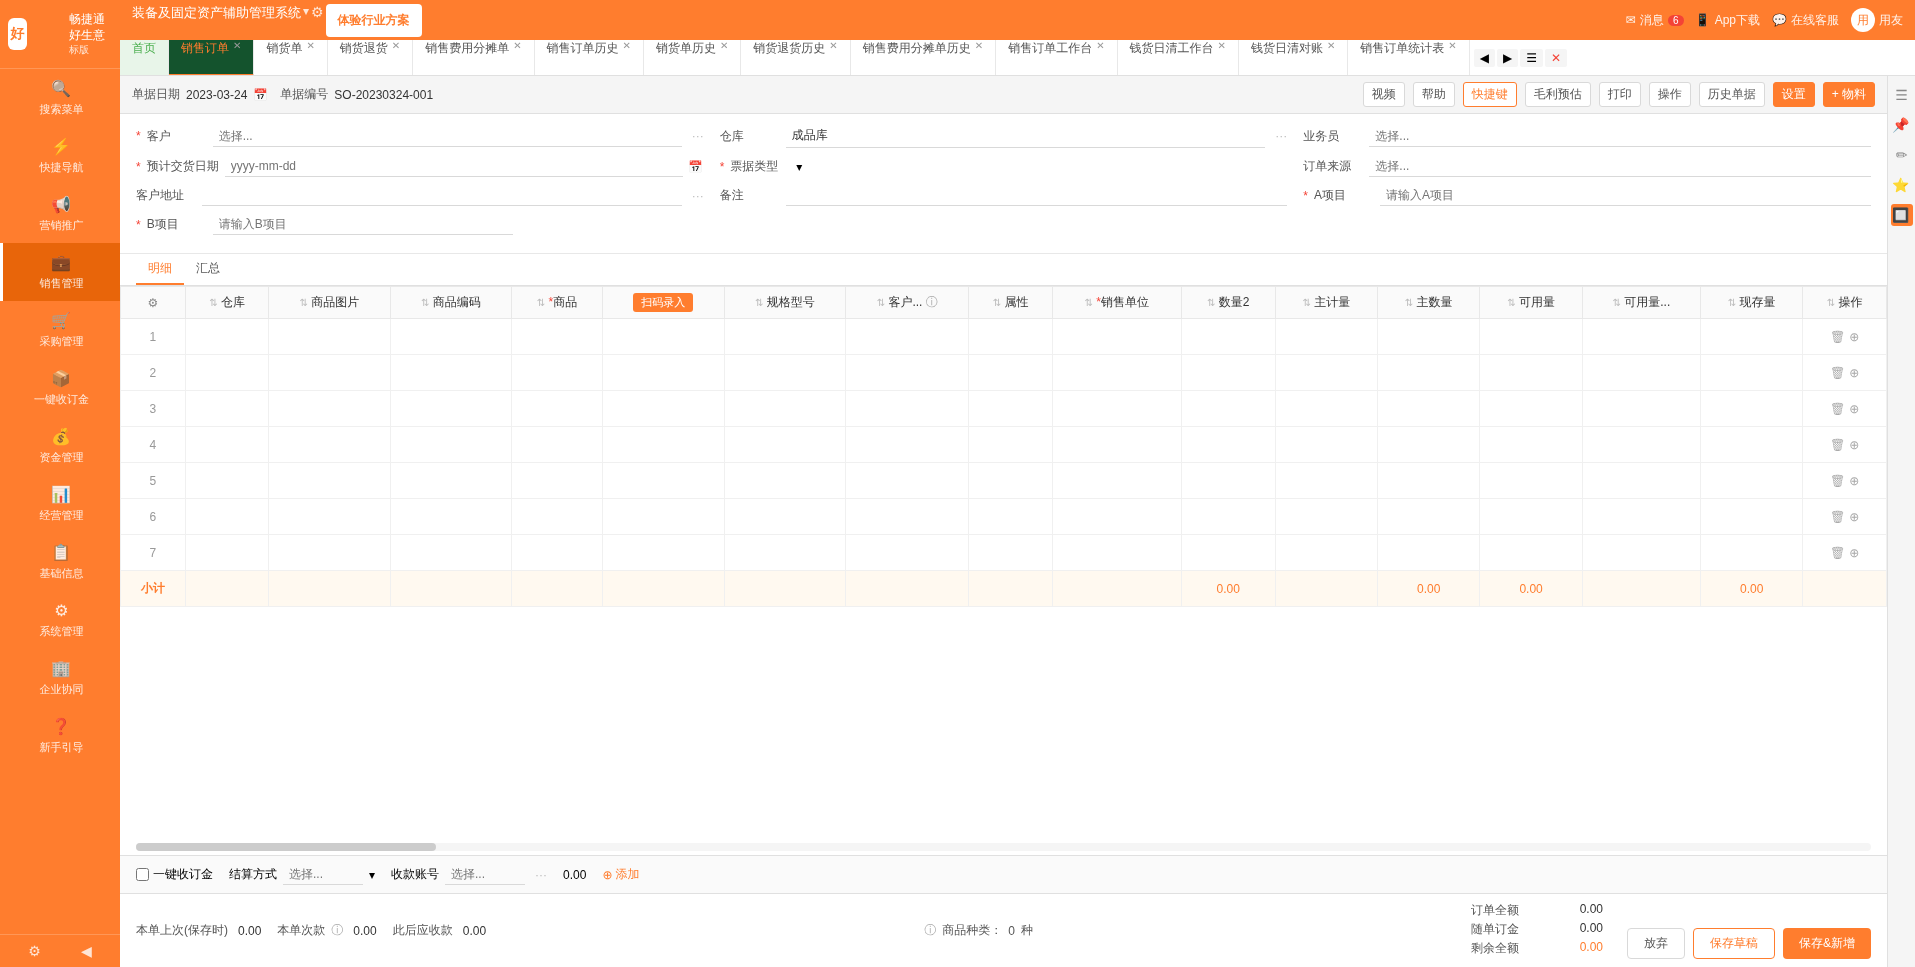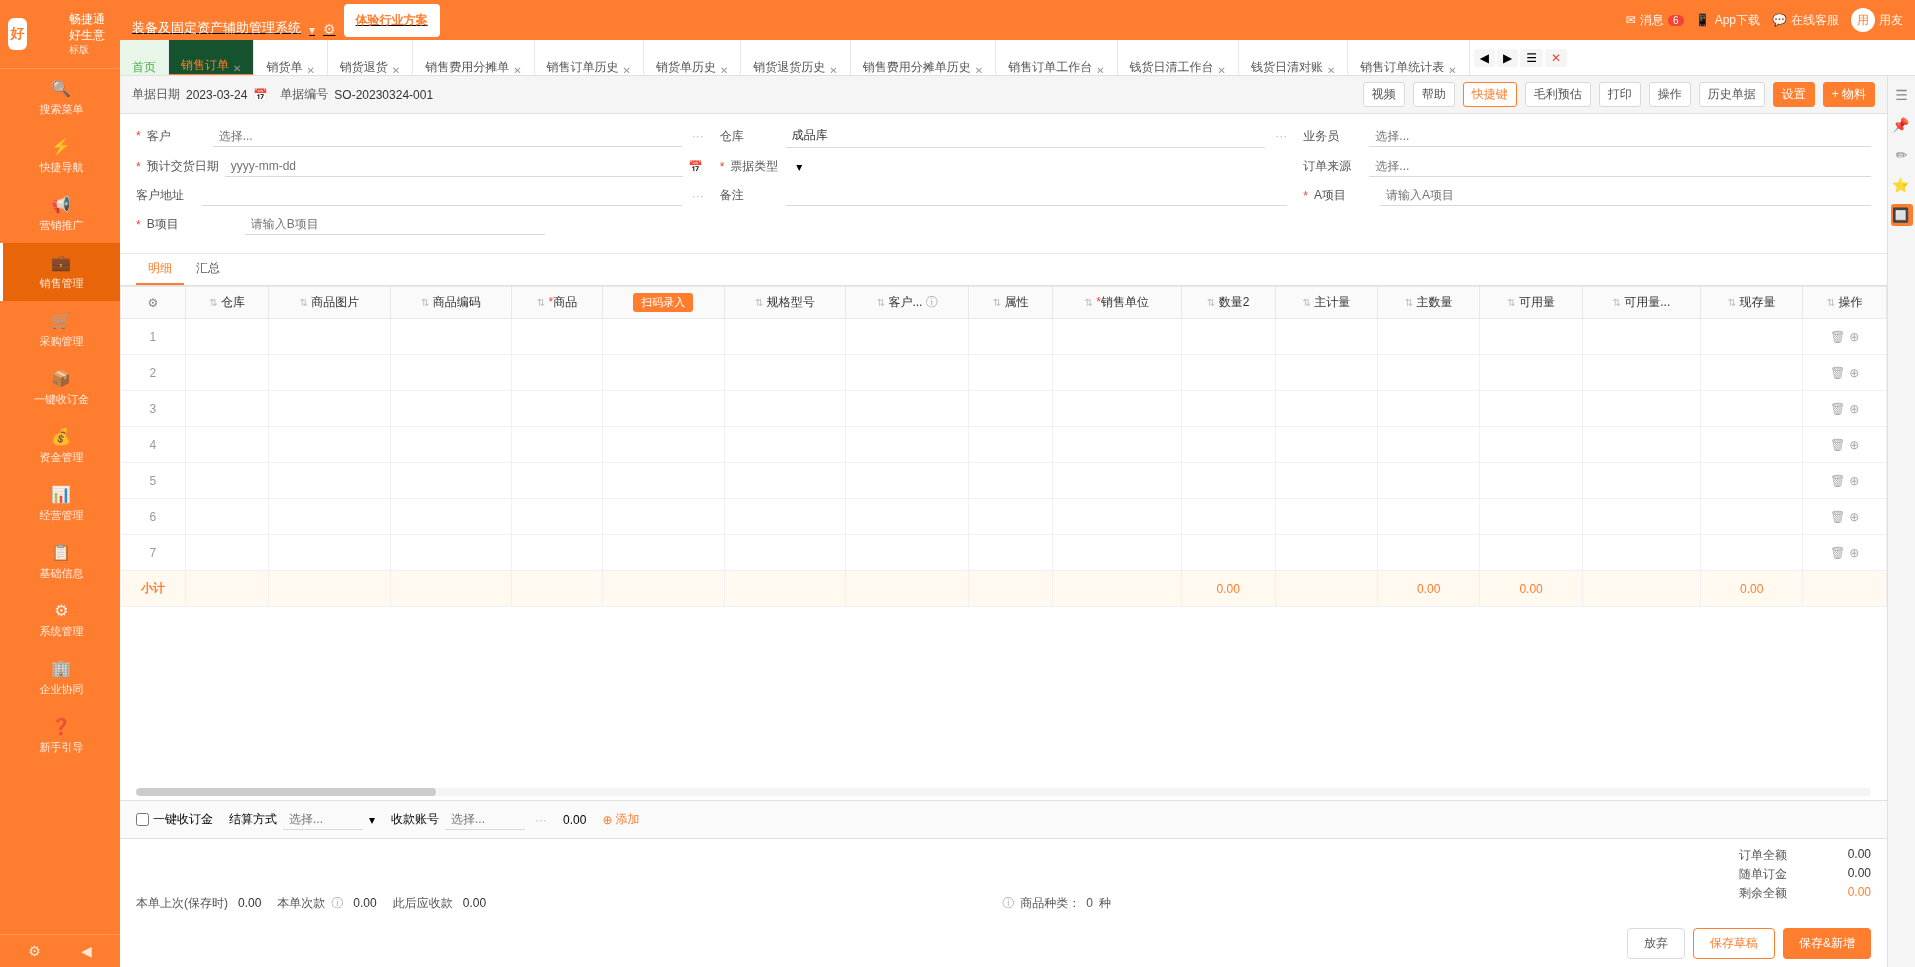--- a/index.html
+++ b/index.html
@@ -16,32 +16,32 @@
     .sidebar-item .icon { font-size: 16px; }
     .sidebar-item .label { font-size: 11px; text-align: center; }
     .sidebar-bottom { padding: 8px; border-top: 1px solid rgba(255,255,255,0.2); display: flex; justify-content: space-around; width: 100%; }
     .sidebar-bottom-btn { color: rgba(255,255,255,0.8); cursor: pointer; font-size: 14px; }
 
     
     .main { flex: 1; display: flex; flex-direction: column; overflow: hidden; }
 
     
     .topbar { background: #ff7d2e; height: 40px; display: flex; align-items: center; justify-content: space-between; padding: 0 12px; flex-shrink: 0; }
-    .topbar-left { display: flex; align-items: flex-end; gap: 8px; text-decoration: underline; }
+    .topbar-left { display: flex; align-items: flex-start; gap: 2px; }
     .topbar-title { color: #fff; font-size: 13px; }
     .topbar-dropdown { color: rgba(255,255,255,0.8); cursor: pointer; }
     .topbar-settings { color: rgba(255,255,255,0.8); cursor: pointer; font-size: 14px; }
     .topbar-btn { background: #fff; color: #ff7d2e; border: none; padding: 8px 12px; border-radius: 4px; cursor: pointer; font-size: 12px; font-weight: bold; }
     .topbar-right { display: flex; align-items: center; gap: 12px; color: rgba(255,255,255,0.9); }
     .topbar-right-item { display: flex; align-items: center; gap: 4px; cursor: pointer; }
     .badge { background: #f44336; color: #fff; border-radius: 10px; padding: 0 4px; font-size: 10px; min-width: 16px; text-align: center; }
 
     
     .tabbar { background: #fff; border-bottom: 1px solid #e0e0e0; display: flex; align-items: center; overflow: hidden; flex-shrink: 0; height: 36px; }
-    .tab { padding: 0 12px; height: 36px; display: flex; align-items: flex-end; gap: 4px; cursor: pointer; border-right: 1px solid #e8e8e8; white-space: nowrap; color: #555; font-size: 12px; }
+    .tab { padding: 0 12px; height: 36px; display: flex; align-items: flex-start; gap: 4px; cursor: pointer; border-right: 1px solid #e8e8e8; white-space: nowrap; color: #555; font-size: 12px; }
     .tab.active { background: #14532d; color: #ff7d2e; border-bottom: 2px solid #ff7d2e; }
     .tab .close-icon { color: #999; font-size: 10px; }
     .tab.home { background: #e8f5e9; color: #4caf50; }
     .tabbar-nav { display: flex; align-items: center; gap: 2px; padding: 0 4px; }
     .tabbar-nav button { border: none; background: #f5f5f5; cursor: pointer; padding: 2px 6px; border-radius: 2px; }
 
     
     .content { flex: 1; display: flex; overflow: hidden; background: #fff; }
     .content-inner { flex: 1; display: flex; flex-direction: column; overflow: hidden; }
 
@@ -82,21 +82,21 @@
 
     
     .footer-bar { background: #fafafa; border-top: 1px solid #e0e0e0; padding: 8px 16px; flex-shrink: 0; display: flex; align-items: center; gap: 16px; }
     .footer-field { display: flex; align-items: center; gap: 6px; }
     .footer-add-btn { color: #ff7d2e; cursor: pointer; display: flex; align-items: center; gap: 3px; }
 
     
     .bottom-bar { background: #fff; border-top: 1px solid #e0e0e0; padding: 8px 16px; display: flex; align-items: center; justify-content: space-between; flex-shrink: 0; }
     .bottom-left { display: flex; gap: 16px; color: #555; }
     .bottom-center { display: flex; align-items: center; gap: 6px; color: #555; }
-    .bottom-right { display: flex; align-items: flex-end; gap: 24px; flex-direction: column; }
+    .bottom-right { display: flex; align-items: flex-end; gap: 24px; }
     .total-section { text-align: right; }
     .total-item { display: flex; justify-content: space-between; gap: 24px; margin-bottom: 2px; }
     .total-label { color: #555; }
     .total-value { color: #333; font-weight: 500; min-width: 60px; text-align: right; }
     .total-value.highlight { color: #ff7d2e; }
     .action-btns { display: flex; gap: 8px; }
     .btn-discard { border: 1px solid #d9d9d9; background: #fff; padding: 6px 16px; cursor: pointer; border-radius: 4px; color: #555; }
     .btn-save-draft { border: 1px solid #ff7d2e; background: #fff; padding: 6px 16px; cursor: pointer; border-radius: 4px; color: #ff7d2e; }
     .btn-save-new { background: #ff7d2e; color: #fff; border: none; padding: 6px 16px; cursor: pointer; border-radius: 4px; }
 
@@ -342,21 +342,21 @@
             <span class="required-star">*</span>
             <span class="field-label">A项目</span>
             <input class="field-input" style="flex: 1 1 0%;" placeholder="请输入A项目">
           </div>
         </div>
 
         <div class="form-row">
           <div class="form-field">
             <span class="required-star">*</span>
             <span class="field-label">B项目</span>
-            <input class="field-input" style="flex: 1 1 0%; max-width: 300px; margin-left: 32px;" placeholder="请输入B项目">
+            <input class="field-input" style="flex: 1 1 0%; max-width: 300px;" placeholder="请输入B项目">
           </div>
         </div>
       </div>
 
       <div class="detail-tabs" id="detail-tabs">
           <div class="detail-tab active">明细</div>
           <div class="detail-tab">汇总</div>
         </div>
 
       <div class="table-wrapper">

